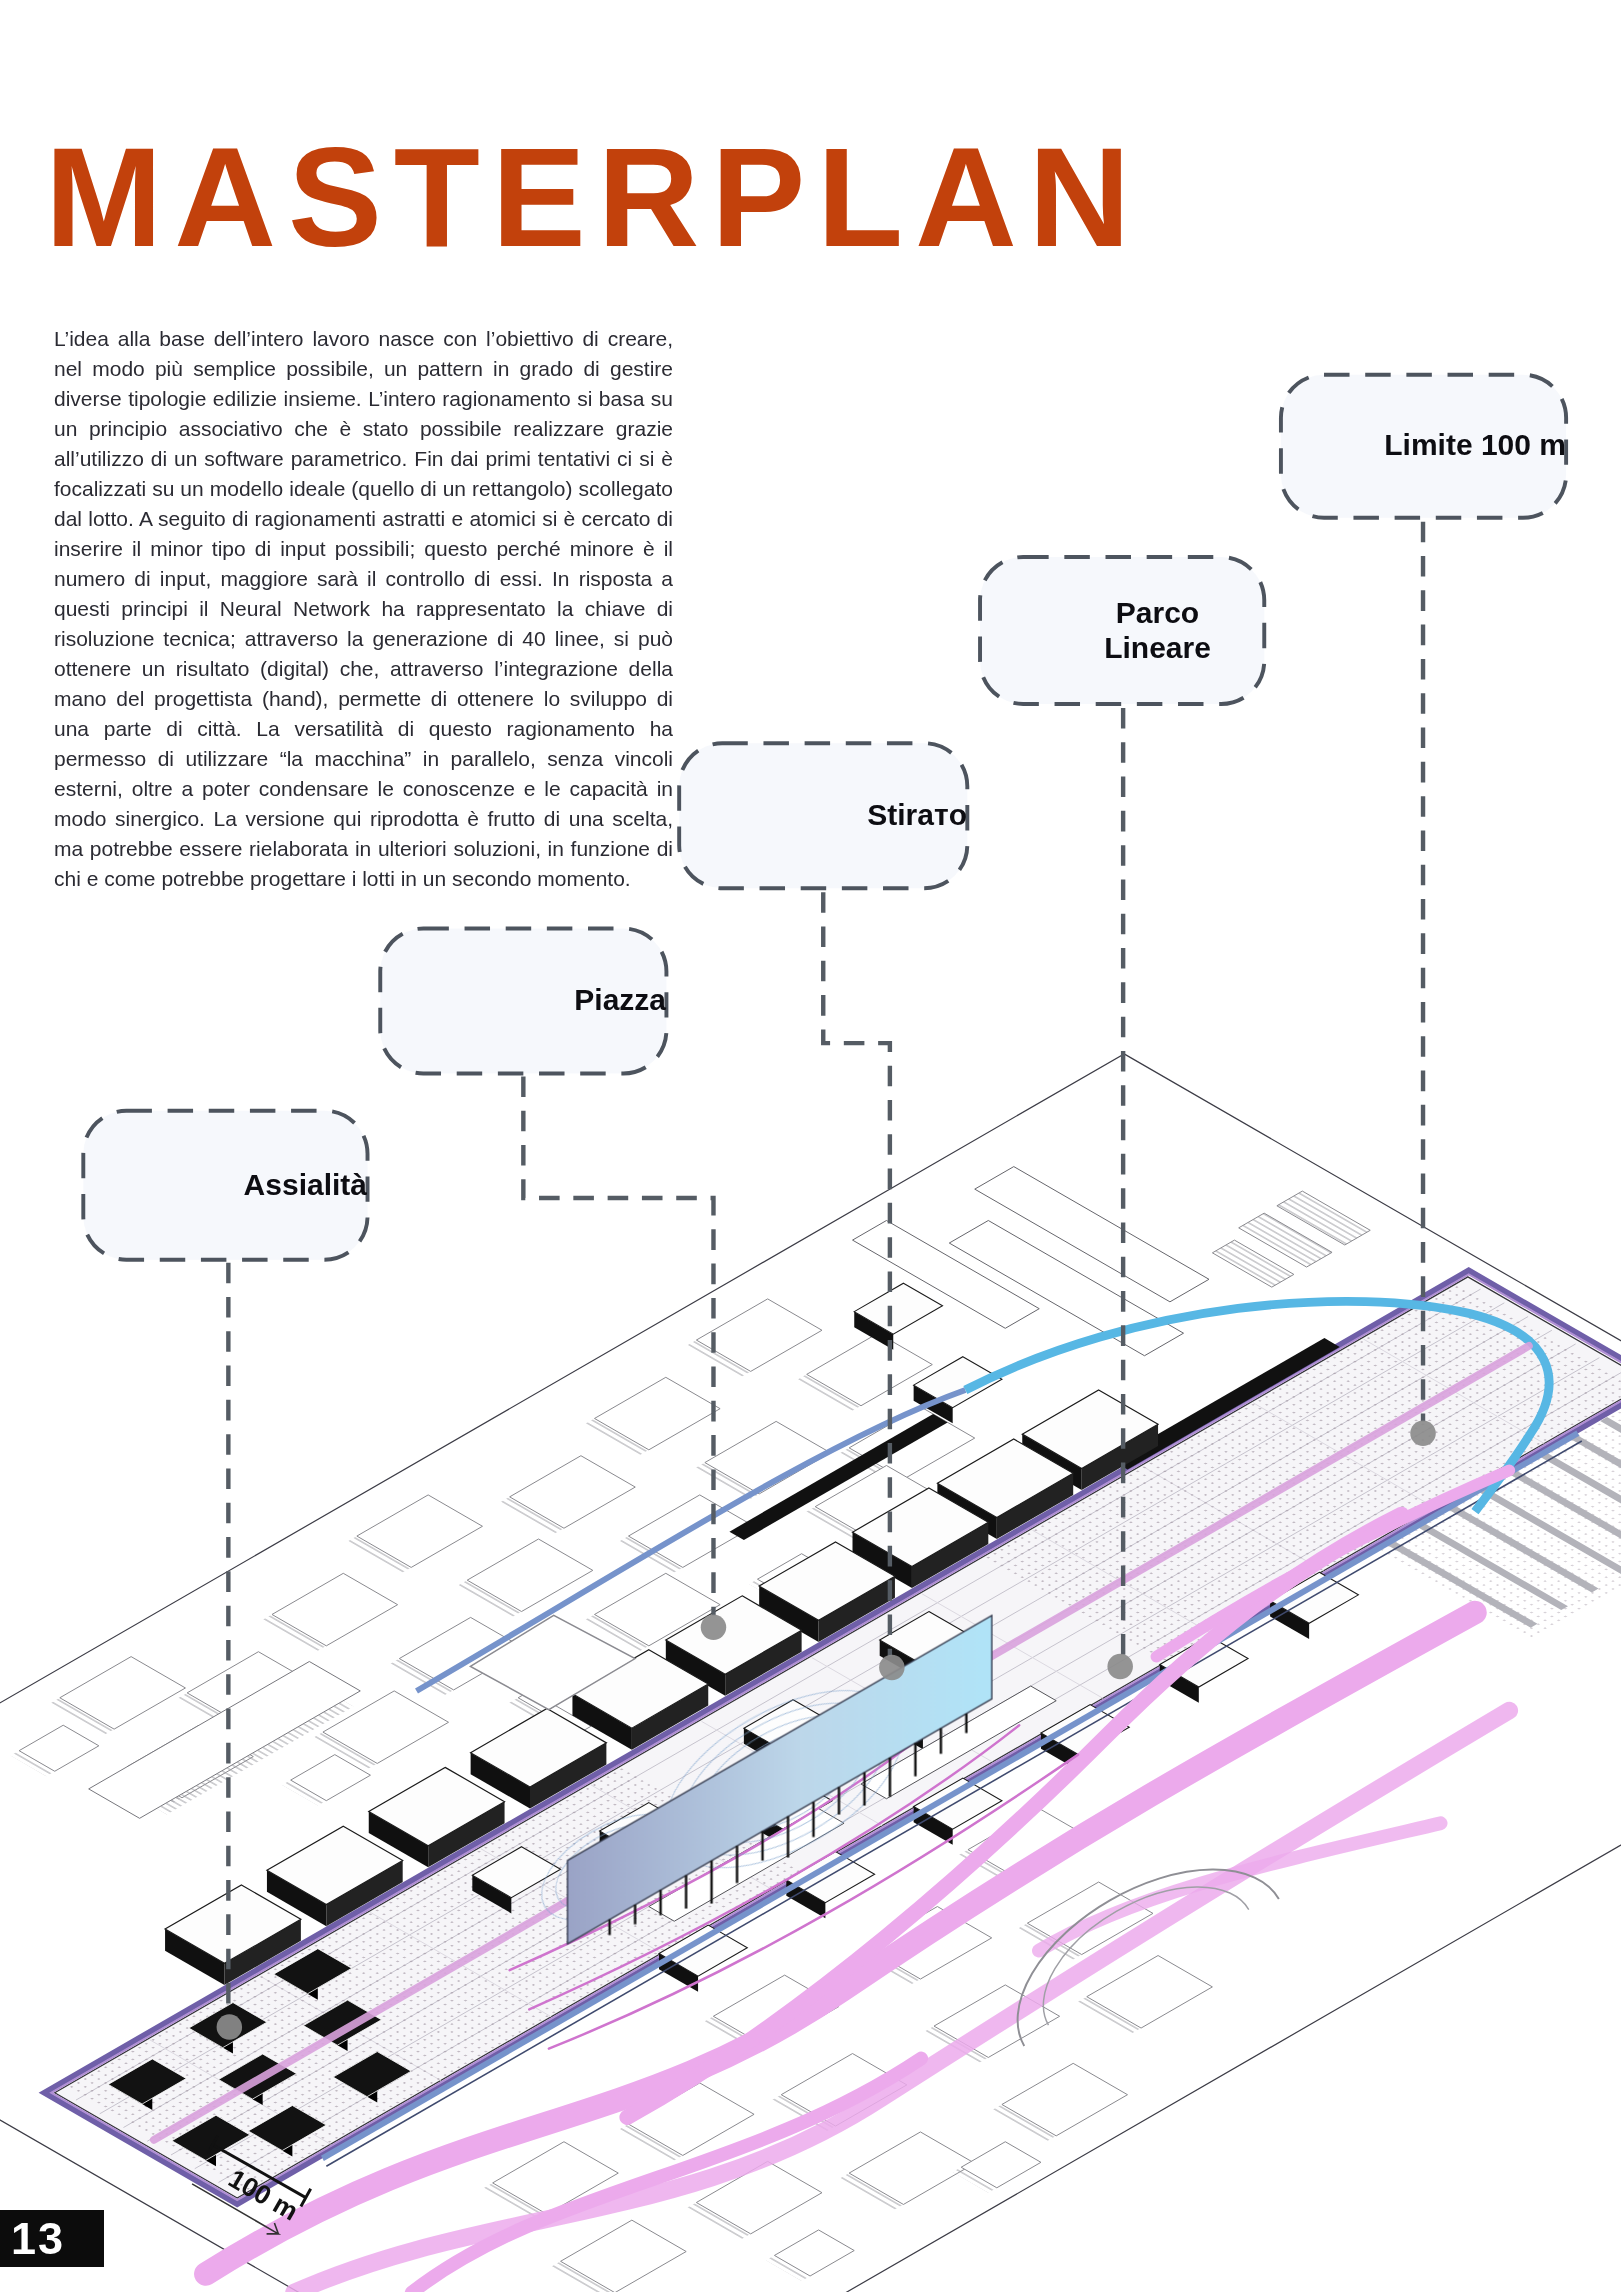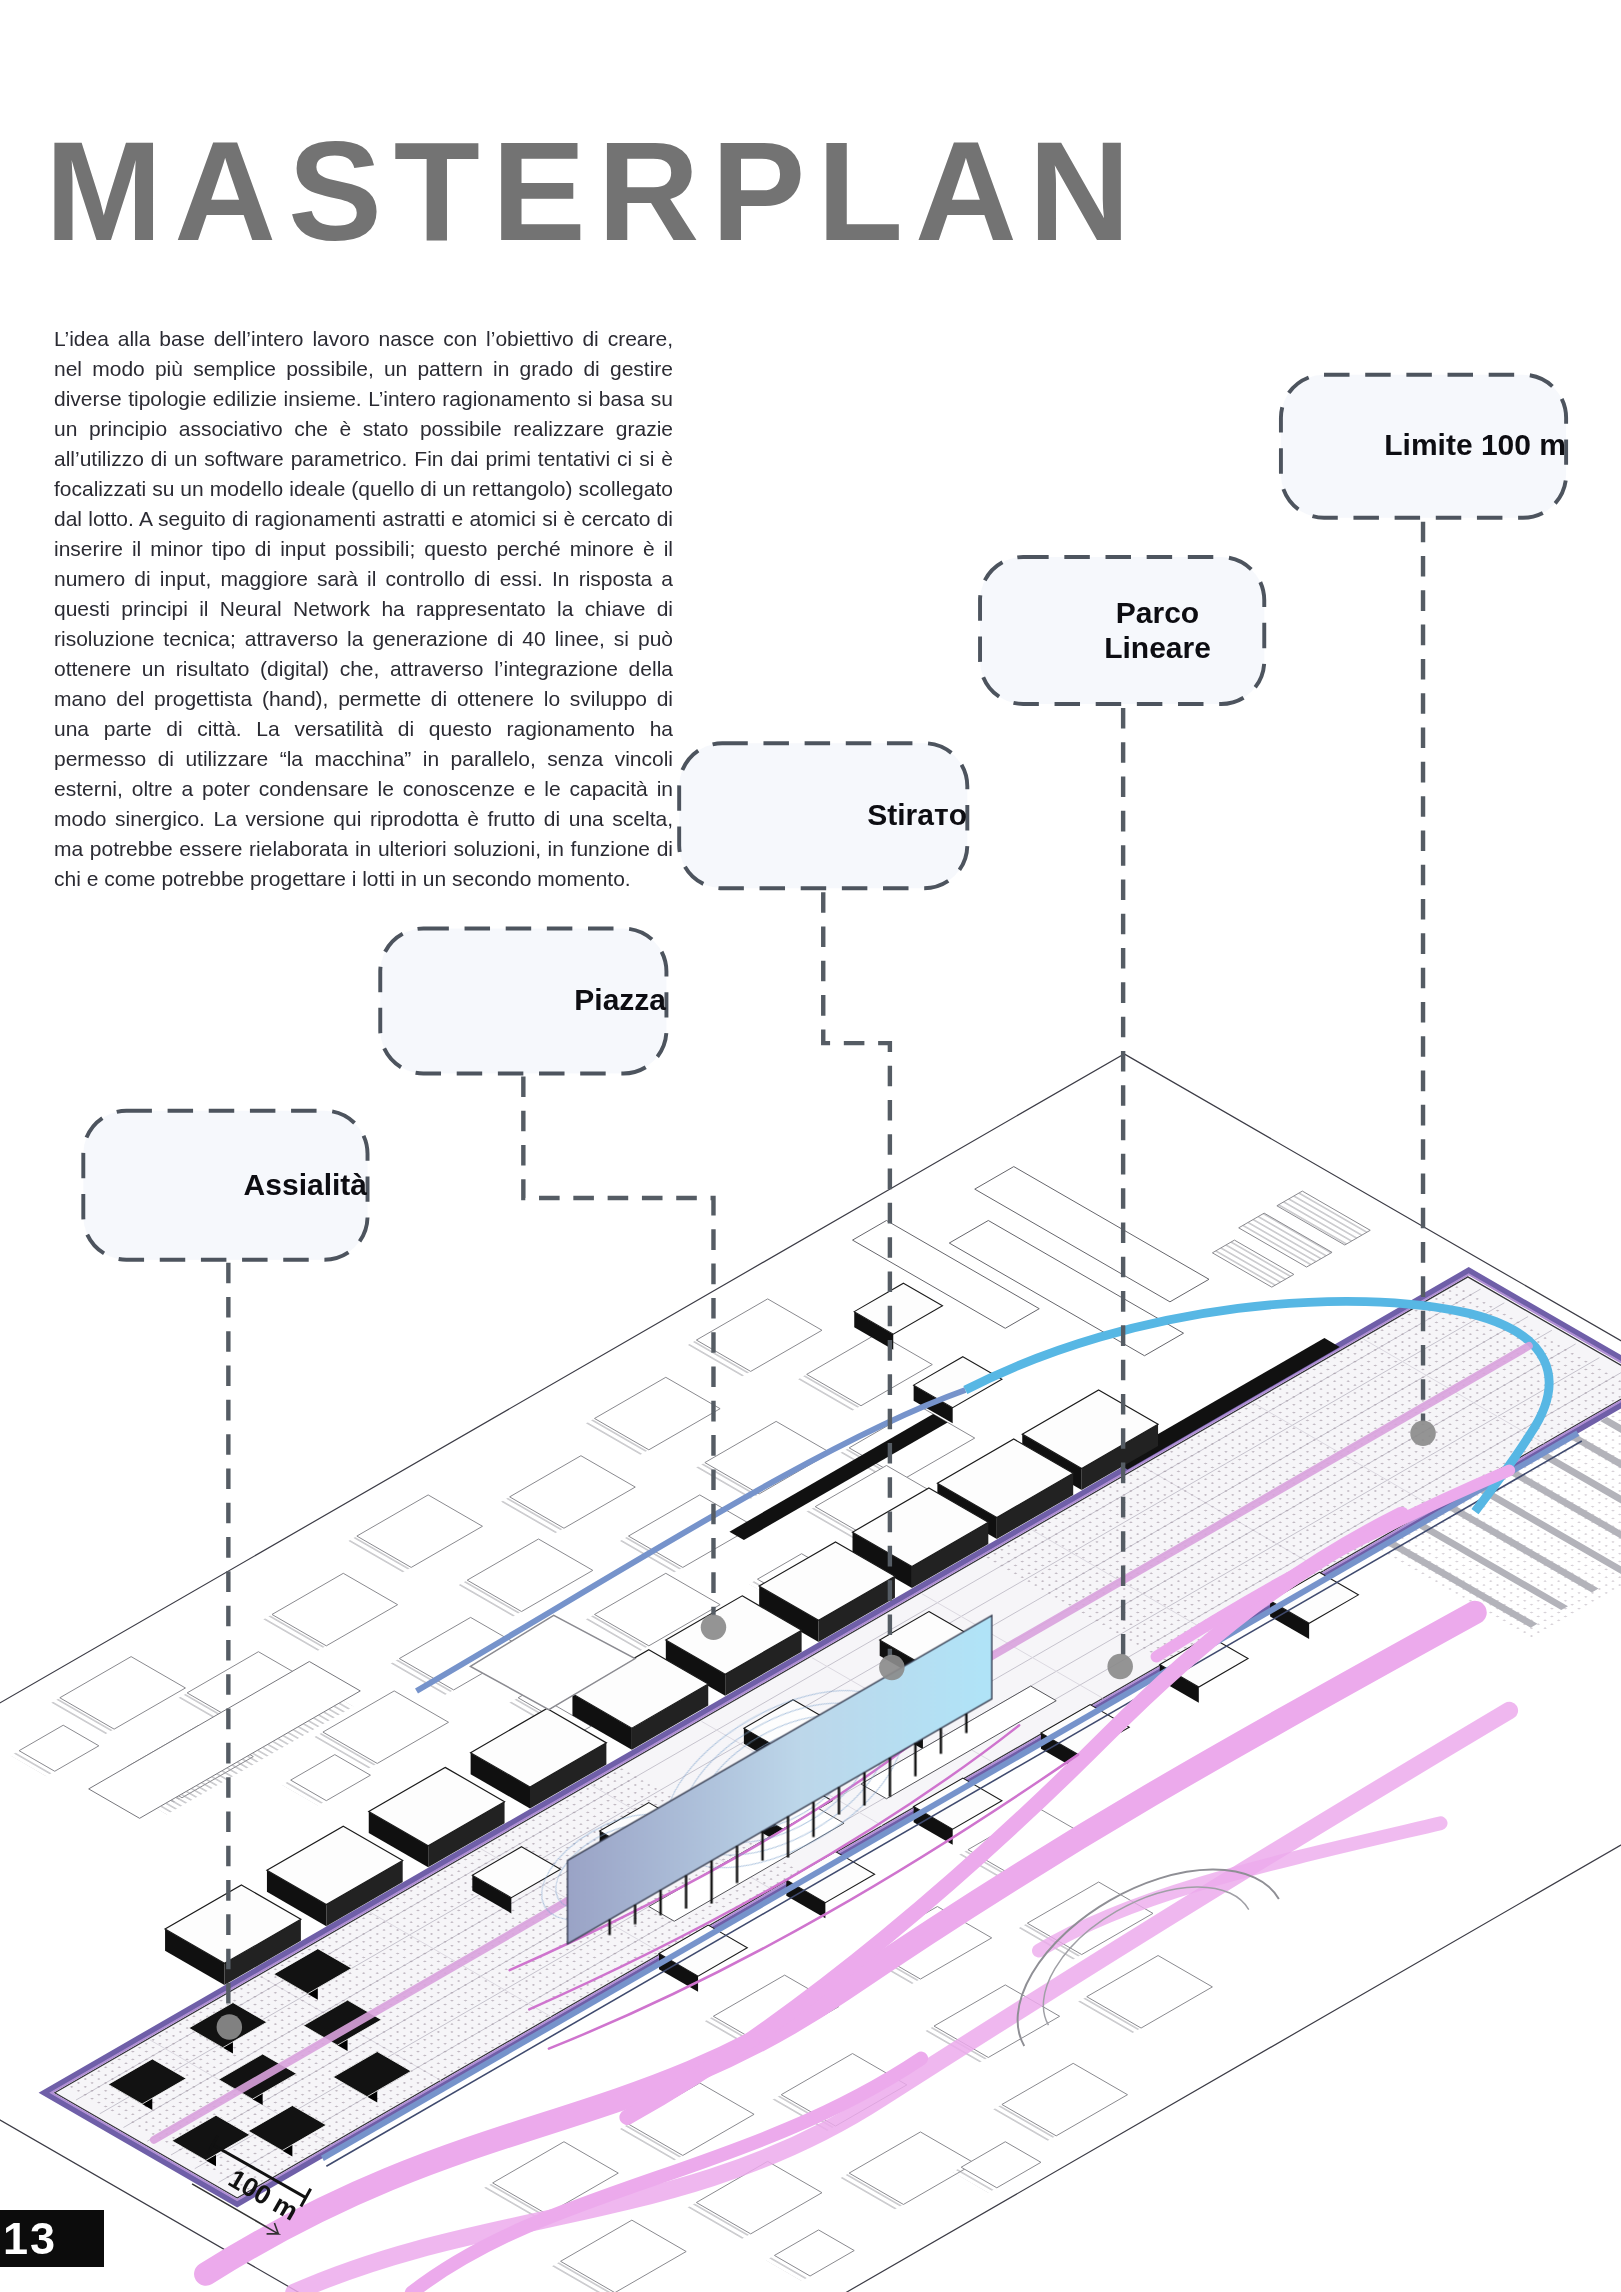--- a/index.html
+++ b/index.html
@@ -5,42 +5,42 @@
   html,body{margin:0;padding:0;}
   body{font-family:"Liberation Sans","DejaVu Sans",sans-serif;}
   .page{
     position:relative;width:1621px;height:2293px;overflow:hidden;
     background:
       radial-gradient(ellipse at 100% 100%, rgba(206,200,228,.55) 0%, rgba(206,200,228,0) 55%),
       linear-gradient(205deg,#d6e9f8 0%, #cade f1 18%, #cadef1 20%, #bdc6e4 45%, #b2a9d2 62%, #c2a9d3 80%, #d8b7da 100%);
   }
   .scene{position:absolute;left:0;top:0;}
   .title{
-    position:absolute;left:45px;top:20px;width:1529px;
+    position:absolute;left:45px;top:26px;width:1529px;
     font-size:141px;font-weight:800;letter-spacing:11.8px;line-height:1.1;
-    color:#737373;white-space:nowrap;
+    color:#c2410c;white-space:nowrap;
   }
   .intro{
     position:absolute;left:54px;top:294px;width:619px;
     font-size:21px;line-height:30px;text-align:justify;color:#2b2b33;margin-top:30px;
   }
   .callout{
     position:absolute;display:flex;align-items:center;justify-content:flex-end;
     text-align:center;font-weight:800;font-size:30px;color:#0d0d12;line-height:1.15;
   }
   .callout .wrap{max-width:181px;}
   .c-limite{left:1281px;top:374px;width:285px;height:143px;}
   .c-parco{left:964px;top:557px;width:284px;height:147px;}
   .c-stirato{left:679px;top:743px;width:288px;height:145px;}
   .c-piazza{left:380px;top:928px;width:286px;height:145px;}
   .c-assialita{left:83px;top:1111px;width:284px;height:149px;}
   .pagenum{
     position:absolute;left:0;top:2210px;width:104px;height:57px;background:#0c0c0c;
     color:#ffffff;font-size:45px;font-weight:800;display:flex;align-items:center;
-    padding-left:3px;box-sizing:border-box;letter-spacing:2px;
+    padding-left:11px;box-sizing:border-box;letter-spacing:2px;
   }
 </style>
 </head>
 <body>
 
 <div class="page">
 
   <svg class="scene" width="1621" height="2293" viewBox="0 0 1654 2339">
     <defs>
       <pattern id="dots" width="8" height="8" patternUnits="userSpaceOnUse">

